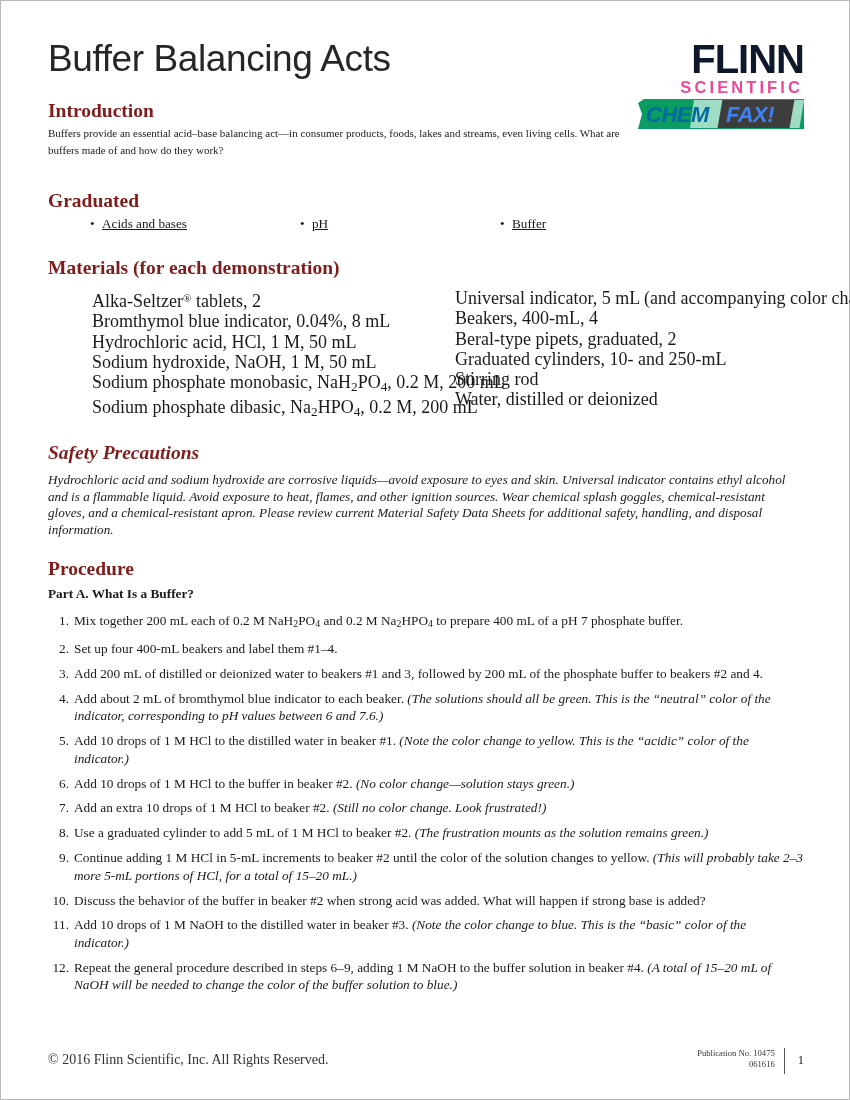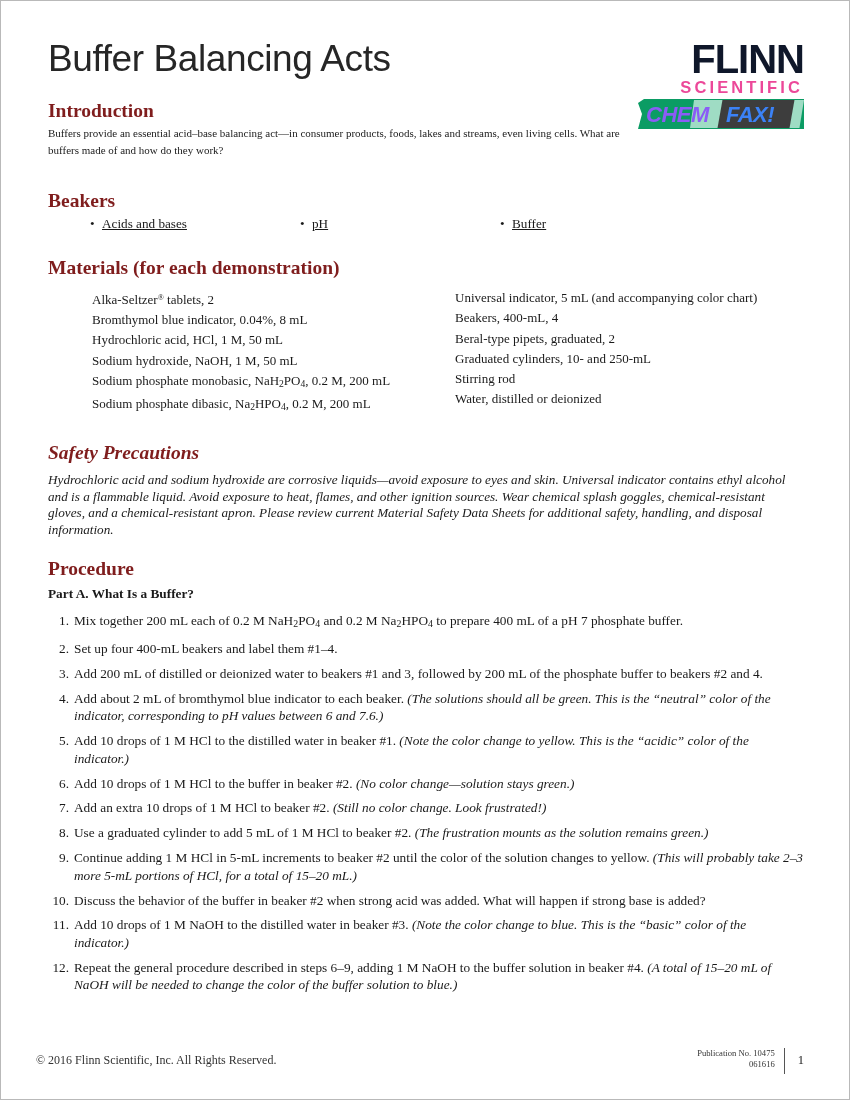--- a/index.html
+++ b/index.html
@@ -89,21 +89,21 @@
   }
   .banner-chem {
     position: absolute;
     left: 12px;
     top: 3px;
     font-family: "Liberation Sans", "DejaVu Sans", sans-serif;
     font-weight: bold;
     font-style: italic;
     font-size: 22px;
     letter-spacing: -0.5px;
-    color: #8b5cf6;
+    color: #0369a1;
     z-index: 3;
   }
   .banner-fax {
     position: absolute;
     left: 92px;
     top: 3px;
     font-family: Liberation Sans, sans-serif;
     font-weight: bold;
     font-style: italic;
     font-size: 22px;
@@ -157,21 +157,21 @@
   }
   .concept .bullet {
     display: inline-block;
     width: 12px;
     color: #1a1a1a;
   }
 
   
   .mat-col {
     position: absolute;
-    font-size: 13px;
+    font-size: 18px;
     line-height: 20.3px;
   }
   .mat-col div { white-space: nowrap; }
   .mat-left { left: 92px; }
   .mat-right { left: 455px; }
 
   
   .safety-text {
     position: absolute;
     left: 48px;
@@ -206,23 +206,23 @@
     left: 0;
     top: 0;
     width: 21px;
     text-align: right;
   }
   .step i { font-style: italic; }
 
   
   .footer-left {
     position: absolute;
-    left: 36px;
+    left: 48px;
     bottom: 32px;
-    font-size: 12px;
+    font-size: 14px;
     color: #333333;
   }
   .footer-right {
     position: absolute;
     right: 46px;
     bottom: 26px;
     display: flex;
     align-items: flex-start;
     font-size: 8.6px;
     color: #333333;
@@ -262,21 +262,21 @@
       <div class="banner-bg2"></div>
       <div class="fax-plate"></div>
       <div class="banner-chem">CHEM</div>
       <div class="banner-fax">FAX!</div>
     </div>
   </div>
 
   <div class="h-section" style="top:100px">Introduction</div>
   <div class="body-para" style="top:125px; width:580px">Buffers provide an essential acid–base balancing act—in consumer products, foods, lakes and streams, even living cells. What are buffers made of and how do they work?</div>
 
-  <div class="h-section" style="top:190px">Beakers</div>
+  <div class="h-section" style="top:190px">Graduated</div>
   <div class="concepts-row" style="top:216px; height:20px">
     <div class="concept" style="left:42px"><span class="bullet">•</span><span>Acids and bases</span></div>
     <div class="concept" style="left:252px"><span class="bullet">•</span><span>pH</span></div>
     <div class="concept" style="left:452px"><span class="bullet">•</span><span>Buffer</span></div>
   </div>
 
   <div class="h-section" style="top:257px">Materials (for each demonstration)</div>
 
   <div class="mat-col mat-left" style="top:288px">
     <div>Alka-Seltzer<sup>®</sup> tablets, 2</div>

